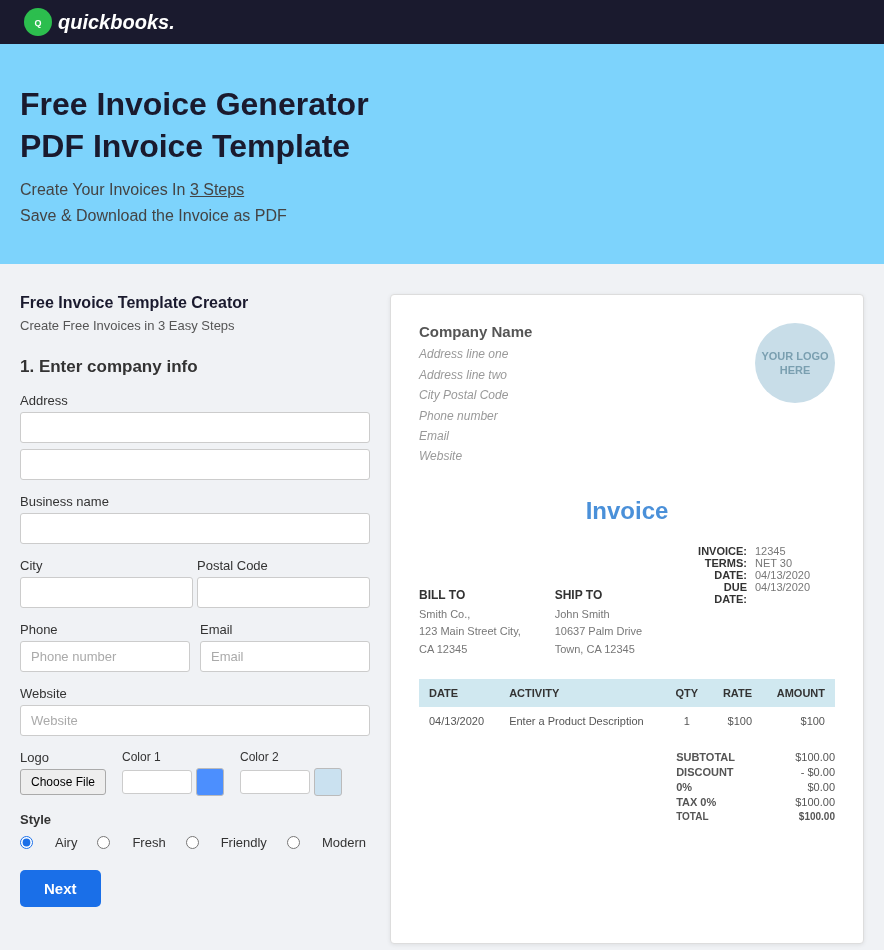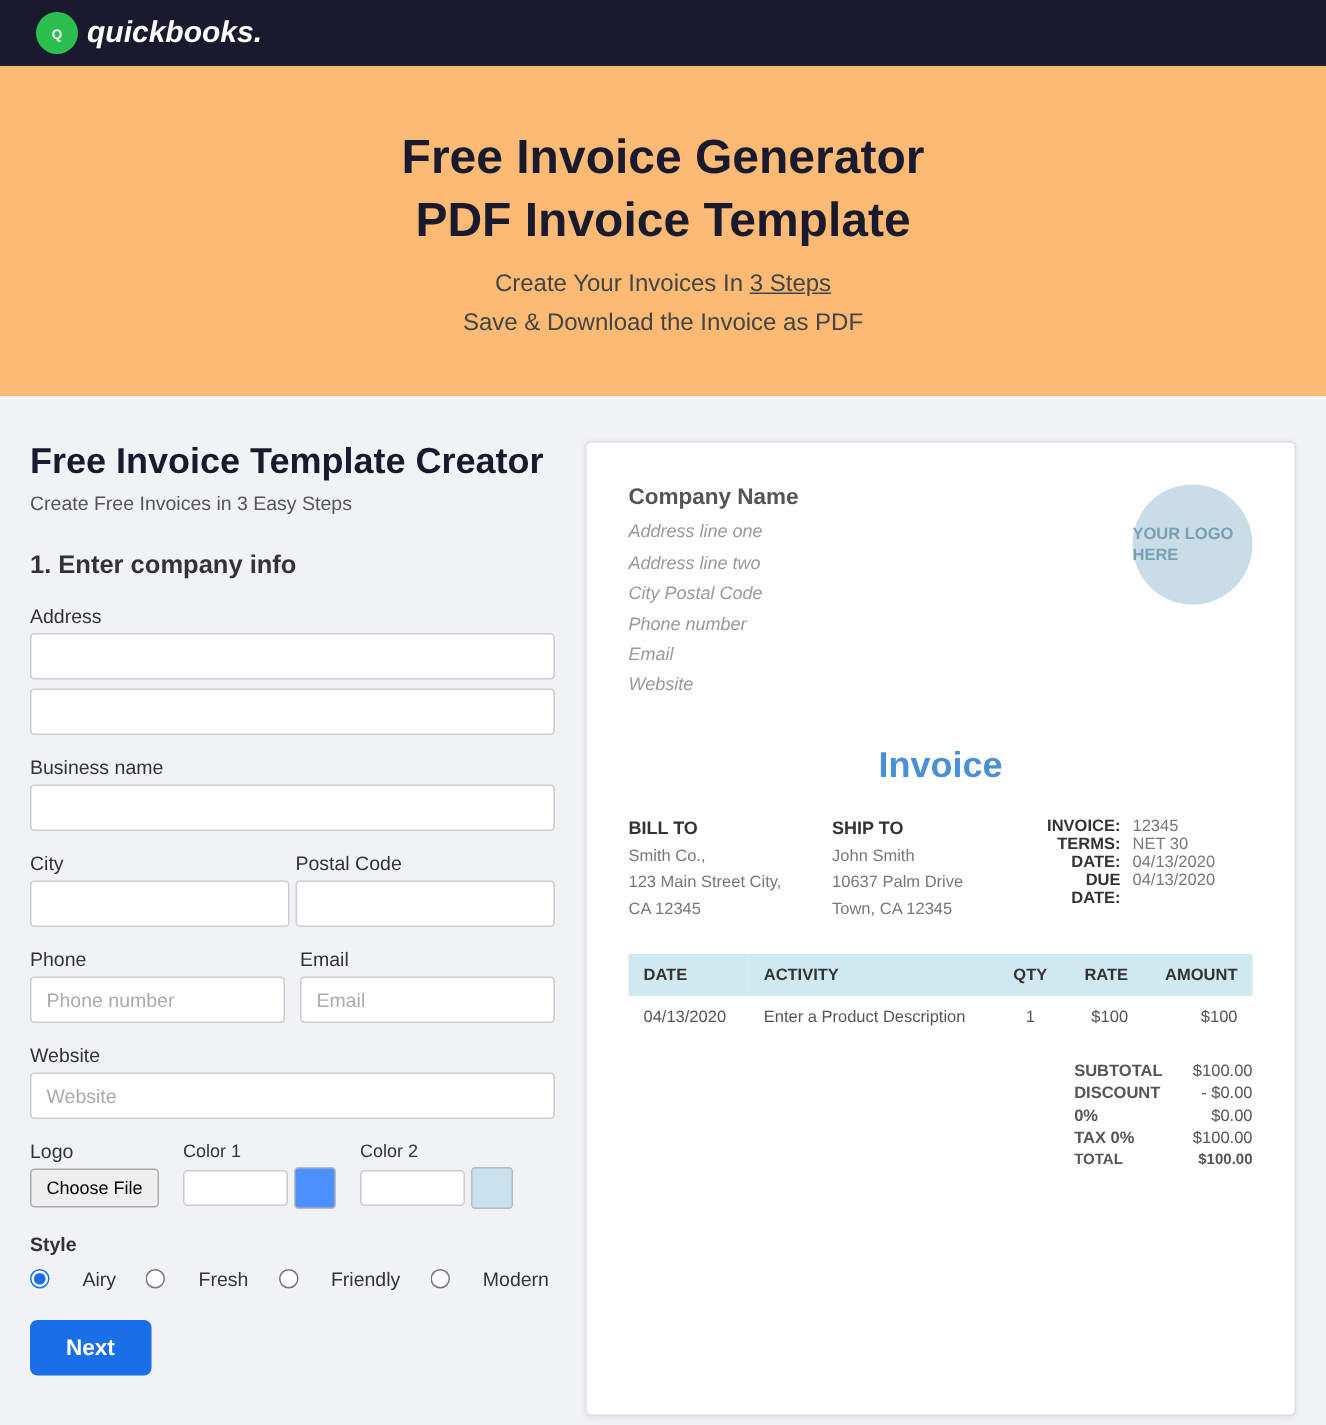--- a/index.html
+++ b/index.html
@@ -11,31 +11,31 @@
       display: flex; align-items: center; padding: 0 24px; height: 44px;
     }
     .nav-logo { display: flex; align-items: center; gap: 6px; margin-right: 40px; }
     .nav-logo-icon { width: 28px; height: 28px; background: #2cbe4e; border-radius: 50%; display: flex; align-items: center; justify-content: center; }
     .nav-logo-icon svg { width: 18px; height: 18px; fill: white; }
     .nav-logo-text { color: white; font-size: 20px; font-weight: bold; font-style: italic; }
     .nav-links { display: flex; gap: 28px; }
     .nav-link { color: #ccc; font-size: 13px; text-decoration: none; cursor: pointer; }
 
     
-    .hero { background: #fdba74; text-align: center; padding: 40px 20px 36px; }
+    .hero { background: #7dd3fc; text-align: left; padding: 40px 20px 36px; }
     .hero h1 { font-size: 32px; font-weight: 700; color: #1a1a2e; line-height: 1.3; }
     .hero .sub { font-size: 16px; color: #444; margin-top: 10px; line-height: 1.6; }
     .hero .sub u { text-decoration: underline; }
 
     
     .main { display: flex; gap: 0; min-height: 700px; background: #f0f2f5; padding: 30px 20px 40px; }
 
     
     .left-panel { width: 370px; flex-shrink: 0; padding-right: 20px; }
-    .left-panel h2 { font-size: 24px; font-weight: 700; color: #1a1a2e; margin-bottom: 6px; }
+    .left-panel h2 { font-size: 16px; font-weight: 700; color: #1a1a2e; margin-bottom: 6px; }
     .left-panel .subtitle { font-size: 13px; color: #555; margin-bottom: 24px; }
     .section-title { font-size: 17px; font-weight: 700; margin-bottom: 16px; }
 
     .form-group { margin-bottom: 14px; }
     .form-label { font-size: 13px; color: #333; margin-bottom: 4px; display: block; }
     .form-input { width: 100%; border: 1px solid #ccc; border-radius: 3px; padding: 7px 10px; font-size: 13px; background: white; outline: none; }
     .form-input::placeholder { color: #aaa; }
 
     .row-2 { display: flex; gap: 4px; }
     .row-2 .form-group { flex: 1; }
@@ -70,49 +70,49 @@
     .invoice-preview {
       background: white; border: 1px solid #ddd; border-radius: 4px;
       padding: 28px 28px; min-height: 650px; box-shadow: 0 1px 4px rgba(0,0,0,0.08);
     }
 
     
     .inv-header { display: flex; justify-content: space-between; align-items: flex-start; margin-bottom: 30px; }
     .inv-company { }
     .inv-company-name { font-size: 15px; font-weight: 700; color: #555; margin-bottom: 4px; }
     .inv-company-detail { font-size: 12px; color: #999; line-height: 1.7; font-style: italic; }
-    .inv-logo { width: 80px; height: 80px; background: #c8dde8; border-radius: 50%; display: flex; align-items: center; justify-content: center; font-size: 11px; color: #7a9fb0; font-weight: 700; line-height: 1.3; }
+    .inv-logo { width: 80px; height: 80px; background: #c8dde8; border-radius: 50%; display: flex; align-items: center; justify-content: center; font-size: 11px; color: #7a9fb0; font-weight: 700; text-align: center; line-height: 1.3; }
 
     .inv-title { text-align: center; font-size: 24px; font-weight: 700; color: #4a90d9; margin-bottom: 20px; }
 
     
     .inv-meta { display: flex; gap: 20px; margin-bottom: 20px; }
     .inv-bill { flex: 1.2; }
     .inv-ship { flex: 1.2; }
     .inv-details { flex: 1.5; text-align: right; }
-    .inv-section-head { font-size: 12px; font-weight: 700; color: #333; margin-bottom: 4px; }
+    .inv-section-head { font-size: 12px; font-weight: 700; color: #333; margin-bottom: 4px; margin-top: 43px; }
     .inv-section-body { font-size: 11px; color: #777; line-height: 1.6; }
     .inv-detail-row { display: flex; justify-content: flex-end; gap: 8px; font-size: 11px; }
     .inv-detail-label { font-weight: 700; color: #333; }
     .inv-detail-val { color: #777; min-width: 80px; text-align: left; }
 
     
     .inv-table { width: 100%; border-collapse: collapse; margin-bottom: 16px; }
     .inv-table thead tr { background: #d0e8f0; }
     .inv-table th { padding: 8px 10px; font-size: 11px; font-weight: 700; color: #333; text-align: left; }
     .inv-table th:last-child, .inv-table td:last-child { text-align: right; }
     .inv-table th:nth-child(3), .inv-table td:nth-child(3) { text-align: center; }
     .inv-table th:nth-child(4), .inv-table td:nth-child(4) { text-align: right; }
     .inv-table td { padding: 8px 10px; font-size: 11px; color: #555; vertical-align: top; }
     .inv-table tr:nth-child(even) { background: #fafafa; }
 
     
     .inv-totals { display: flex; justify-content: flex-end; }
     .inv-totals-table { font-size: 11px; }
-    .inv-totals-row { display: flex; justify-content: space-between; margin-bottom: 3px; align-items: flex-end; }
+    .inv-totals-row { display: flex; justify-content: space-between; gap: 40px; margin-bottom: 3px; align-items: flex-end; }
     .inv-totals-label { color: #555; font-weight: 600; }
     .inv-totals-val { color: #555; text-align: right; min-width: 60px; }
   </style>
 </head>
 <body>
 
 <nav>
   <div class="nav-logo">
     <div class="nav-logo-icon">
       <svg viewBox="0 0 24 24">

